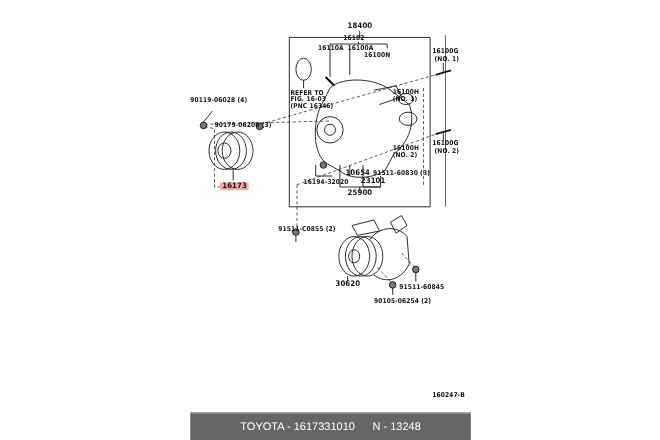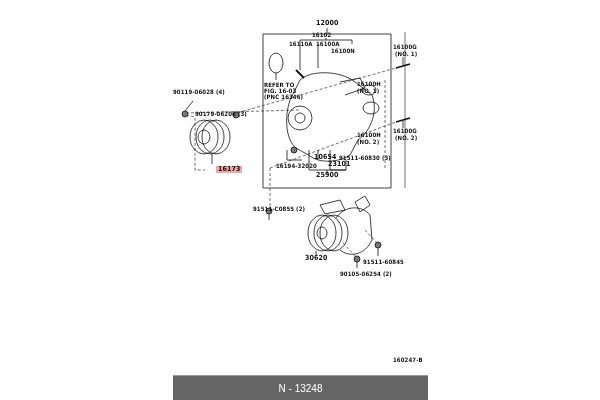--- a/index.html
+++ b/index.html
@@ -3,21 +3,21 @@
 <meta charset="utf-8">
 <style>
   html, body { margin: 0; padding: 0; background: #ffffff; }
   body { width: 600px; height: 400px; position: relative; overflow: hidden;
          font-family: "Liberation Sans", sans-serif; }
   .stage { position: absolute; left: 0; top: 0; width: 600px; height: 400px; }
   .lbl { position: absolute; font-family: "DejaVu Sans Condensed", "DejaVu Sans", sans-serif;
          font-size: 6px; font-weight: bold; color: #111; white-space: nowrap; line-height: 7px;
          letter-spacing: 0.1px; }
   .lbl.big { font-size: 7px; }
-  .hl { background: #f4a6a6; padding: 0 2px; margin-left: 16px; }
+  .hl { background: #f4a6a6; padding: 0 2px; }
   .footer { position: absolute; left: 173px; top: 375px; width: 255px; height: 25px;
             background: #666666; border-top: 1px solid #9a9a9a; color: #ffffff;
             font-family: "Liberation Sans", sans-serif; font-size: 10px;
             display: flex; align-items: center; justify-content: center; gap: 16px; }
   svg { position: absolute; left: 0; top: 0; }
 </style>
 </head>
 <body>
 
 <div class="stage">
@@ -95,21 +95,21 @@
         <line x1="365" y1="230" x2="378" y2="244"></line>
       </g>
       <line x1="316" y1="251" x2="316" y2="256"></line>
       <circle cx="357" cy="259" r="3" fill="#777"></circle>
       <line x1="357" y1="262" x2="357" y2="268"></line>
       <circle cx="378" cy="245" r="3" fill="#777"></circle>
       <line x1="378" y1="248" x2="378" y2="256"></line>
     </g>
   </svg>
 
-  <span class="lbl big" style="left:316px;top:20px">12000</span>
+  <span class="lbl big" style="left:316px;top:20px">18400</span>
   <span class="lbl" style="left:312px;top:31px">16102</span>
   <span class="lbl" style="left:289px;top:40px">16110A</span>
   <span class="lbl" style="left:316px;top:40px">16100A</span>
   <span class="lbl" style="left:331px;top:47px">16100N</span>
   <span class="lbl" style="left:264px;top:81px">REFER TO</span>
   <span class="lbl" style="left:264px;top:87px">FIG. 16-03</span>
   <span class="lbl" style="left:264px;top:93px">(PNC 16346)</span>
 
   <span class="lbl" style="left:393px;top:43px">16100G</span>
   <span class="lbl" style="left:395px;top:50px">(NO. 1)</span>
@@ -132,14 +132,15 @@
 
   <span class="lbl" style="left:253px;top:205px">91511-C0855 (2)</span>
   <span class="lbl big" style="left:305px;top:255px">30620</span>
   <span class="lbl" style="left:363px;top:258px">91511-60845</span>
   <span class="lbl" style="left:340px;top:270px">90105-06254 (2)</span>
 
   <span class="lbl" style="left:393px;top:356px">160247-B</span>
 </div>
 
 <div class="footer">
+  <span>TOYOTA - 1617331010</span>
   <span>N - 13248</span>
 </div>
 
 </body></html>

